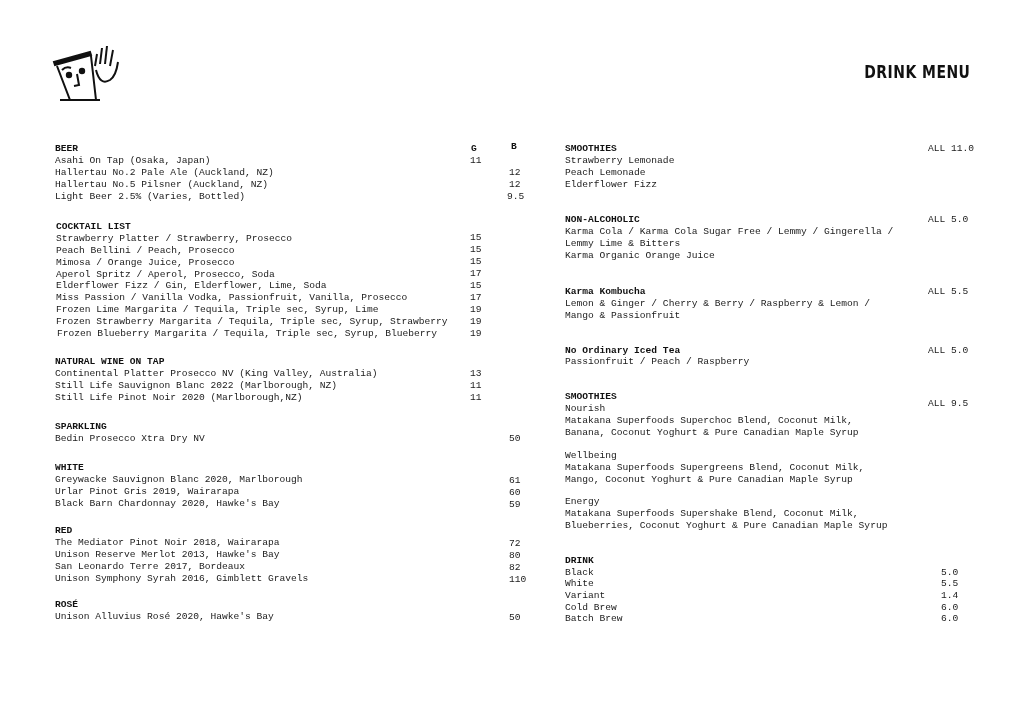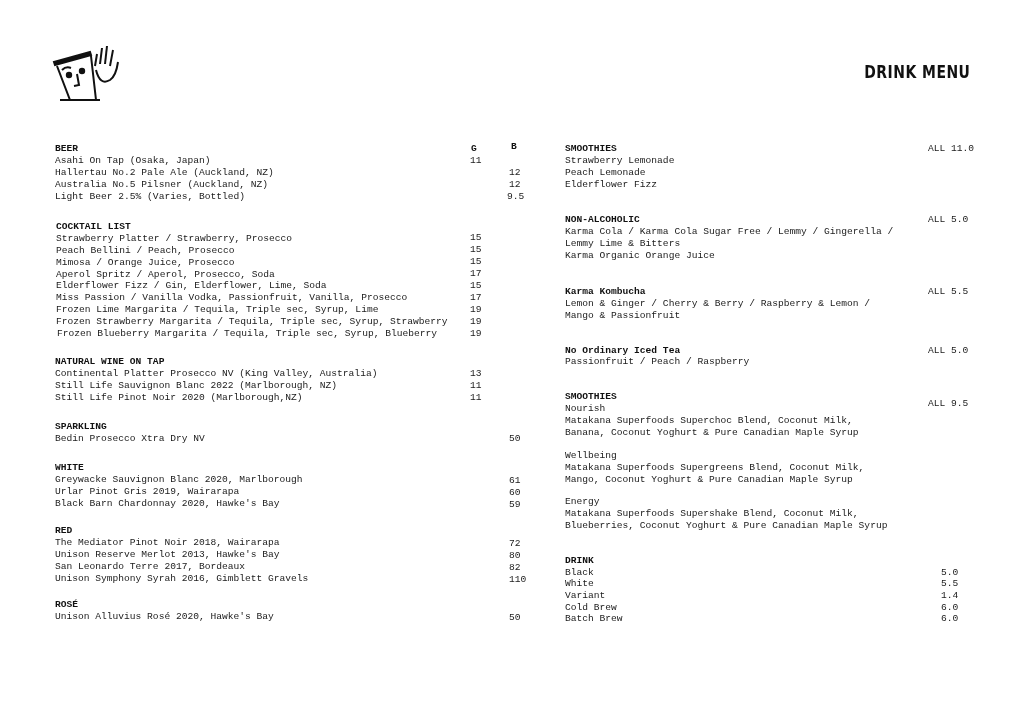--- a/index.html
+++ b/index.html
@@ -43,21 +43,21 @@
     <div class="line hdr" style="left:55px;top:143px">BEER</div>
     <div class="line hdr" style="left:471px;top:143px">G</div>
     <div class="line hdr" style="left:511px;top:141px">B</div>
 
     <div class="line" style="left:55px;top:155px">Asahi On Tap (Osaka, Japan)</div>
     <div class="line" style="left:470px;top:155px">11</div>
 
     <div class="line" style="left:55px;top:167px">Hallertau No.2 Pale Ale (Auckland, NZ)</div>
     <div class="line" style="left:509px;top:167px">12</div>
 
-    <div class="line" style="left:55px;top:179px">Australia No.5 Pilsner (Auckland, NZ)</div>
+    <div class="line" style="left:55px;top:179px">Hallertau No.5 Pilsner (Auckland, NZ)</div>
     <div class="line" style="left:509px;top:179px">12</div>
 
     <div class="line" style="left:55px;top:191px">Light Beer 2.5% (Varies, Bottled)</div>
     <div class="line" style="left:507px;top:191px">9.5</div>
   </div>
 
   <div>
     <div class="line hdr" style="left:56px;top:221px">COCKTAIL LIST</div>
     <div class="line" style="left:56px;top:233px">Strawberry Platter / Strawberry, Prosecco</div>
     <div class="line" style="left:470px;top:232px">15</div>

